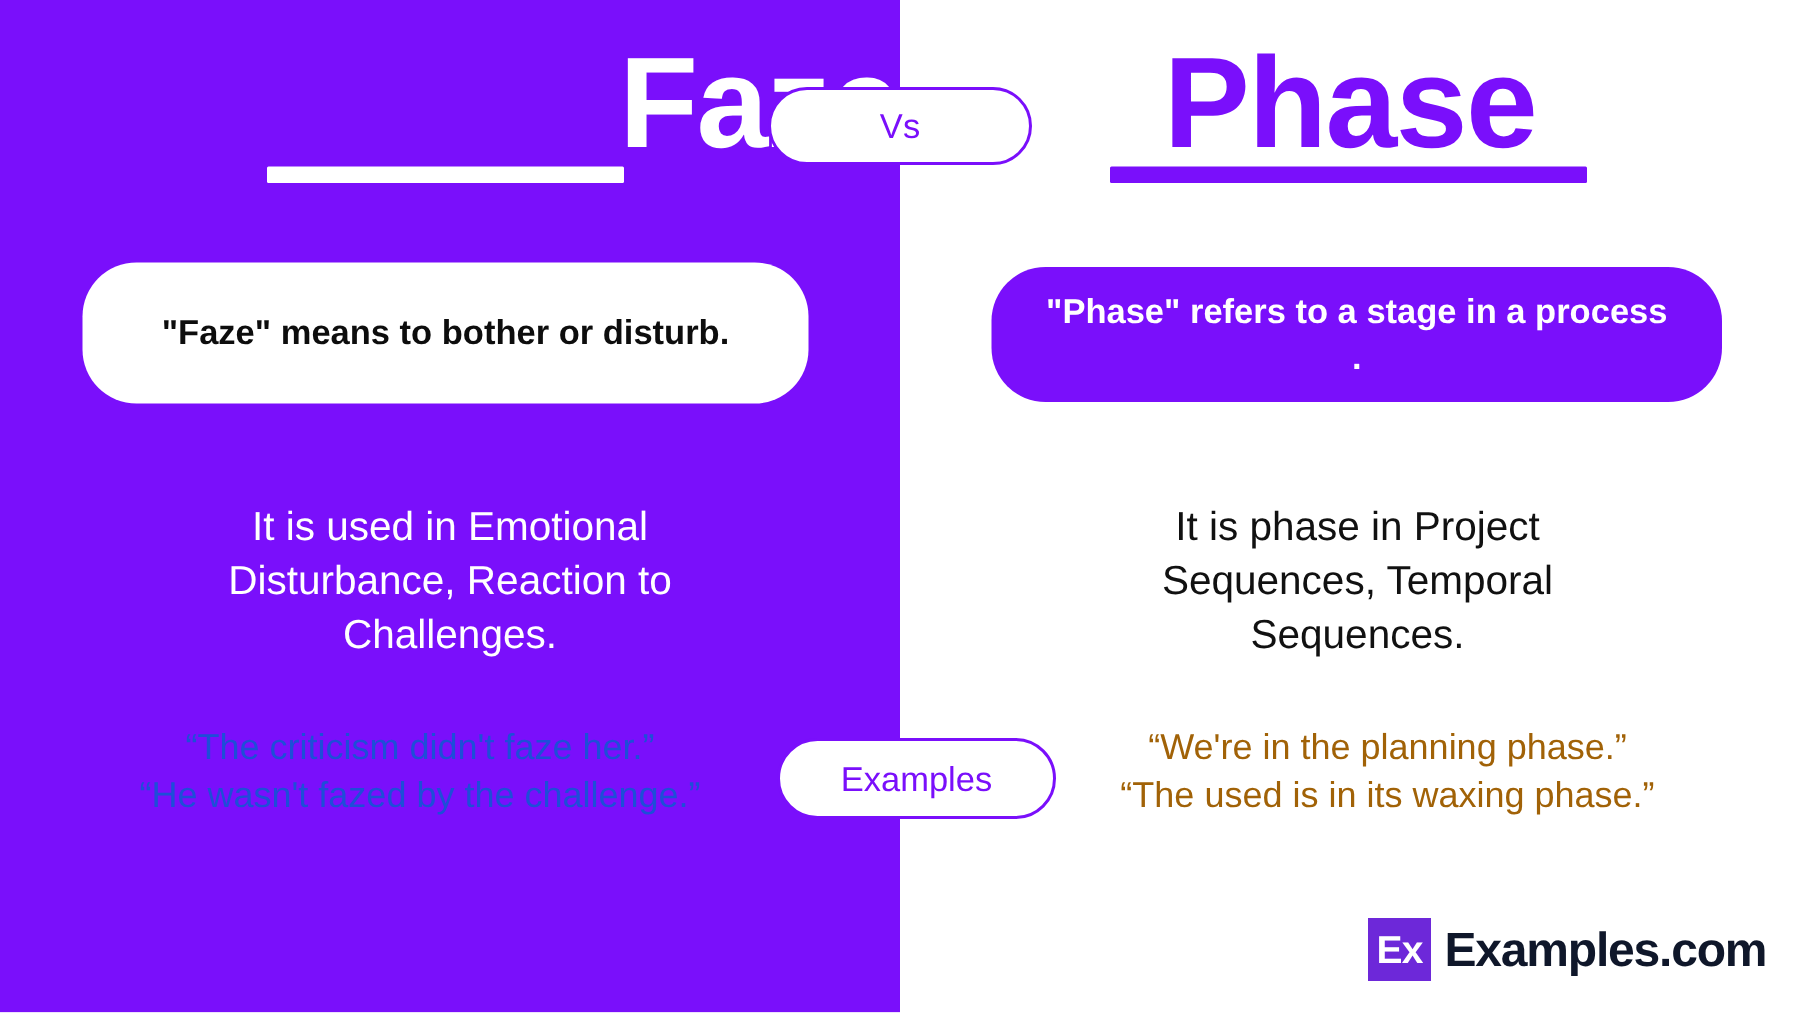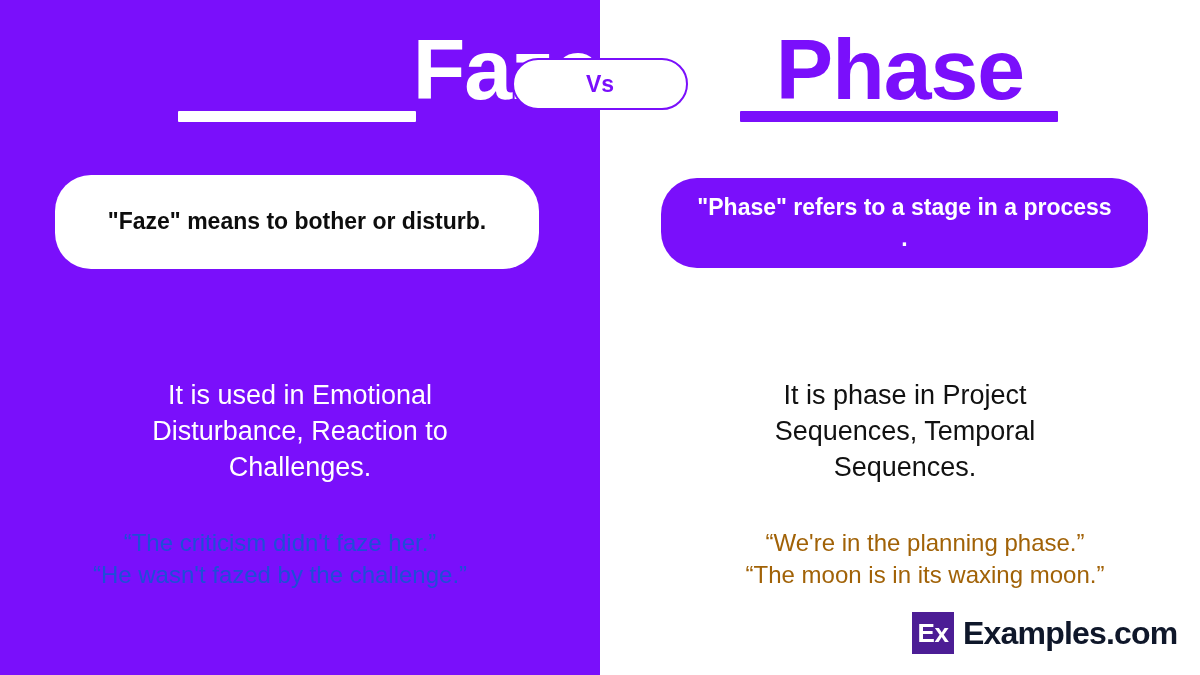--- a/index.html
+++ b/index.html
@@ -78,21 +78,21 @@
     background: #7a0ffb;
   }
 
   
   .pill {
     position: absolute;
     background: #ffffff;
     border: 2px solid #7a0ffb;
     border-radius: 999px;
     color: #7a0ffb;
-    font-weight: 700;
+    font-weight: 400;
     display: flex;
     align-items: center;
     justify-content: center;
     box-sizing: border-box;
     z-index: 5;
   }
   .pill-vs {
     left: 512px;
     top: 58px;
     width: 176px;
@@ -144,21 +144,20 @@
     background: #7a0ffb;
     color: #ffffff;
   }
 
   
   .row-text {
     position: absolute;
     text-align: center;
     font-weight: 400;
     line-height: 1.33;
-    margin-top: 44px;
   }
   .usage-left {
     left: 100px;
     top: 334px;
     width: 400px;
     font-size: 27px;
     color: #ffffff;
   }
   .usage-right {
     left: 700px;
@@ -188,21 +187,21 @@
     position: absolute;
     left: 912px;
     top: 612px;
     display: flex;
     align-items: center;
     gap: 9px;
   }
   .brand-mark {
     width: 42px;
     height: 42px;
-    background: #4c1d95;
+    background: #6d28d9;
     color: #ffffff;
     font-weight: 700;
     font-size: 26px;
     display: flex;
     align-items: center;
     justify-content: center;
     letter-spacing: -0.5px;
   }
   .brand-name {
     font-weight: 700;
@@ -245,23 +244,26 @@
   <div class="row-text usage-right">
     <span class="line">It is phase in Project</span>
     <span class="line">Sequences, Temporal</span>
     <span class="line">Sequences.</span>
   </div>
 
   <div class="row-text ex-left">
     <span class="line">“The criticism didn't faze her.”</span>
     <span class="line">“He wasn't fazed by the challenge.”</span>
   </div>
+  <div class="pill pill-examples">
+    <span>Examples</span>
+  </div>
   <div class="row-text ex-right">
     <span class="line">“We're in the planning phase.”</span>
-    <span class="line">“The moon is in its waxing moon.”</span>
+    <span class="line">“The used is in its waxing phase.”</span>
   </div>
 
   <div class="brand">
     <div class="brand-mark">Ex</div>
     <div class="brand-name">Examples.com</div>
   </div>
 
 </div>
 
 </body></html>

